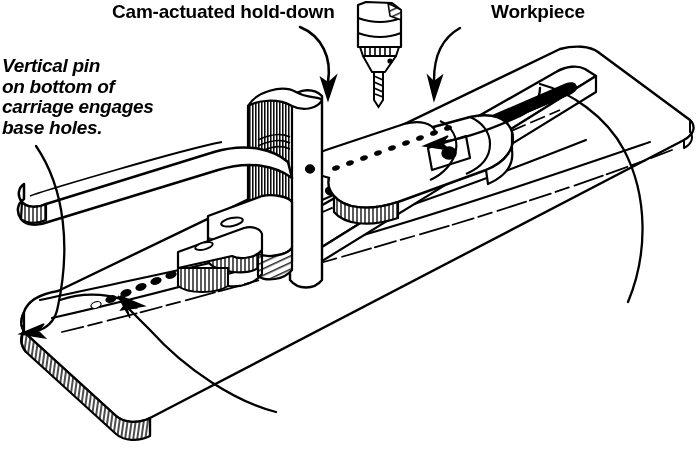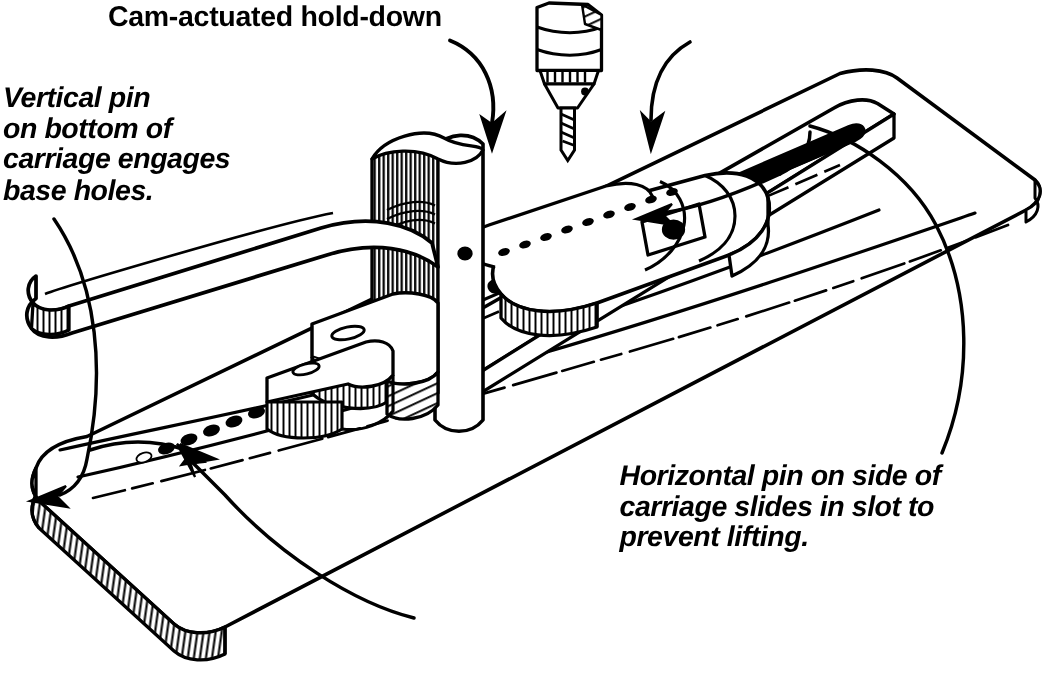--- a/index.html
+++ b/index.html
@@ -28,20 +28,21 @@
     color: #000000;
     white-space: pre;
     line-height: 1.08;
     font-family: "Liberation Sans", sans-serif;
   }
   .lbl-title {
     font-weight: bold;
     font-style: normal;
     font-size: 19px;
     letter-spacing: -0.2px;
+    margin-left: 40px;
   }
   .lbl-note {
     font-weight: bold;
     font-style: italic;
     font-size: 19px;
     letter-spacing: -0.3px;
   }
   #lbl-cam      { left: 72px;  top: 2px; }
   #lbl-work     { left: 451px; top: 2px; }
   #lbl-vertical { left: 2px;   top: 56px; }
@@ -259,24 +260,22 @@
       <path d="M628,302 C648,254 648,196 624,150 C606,116 570,92 540,84"></path>
       <path d="M442,142 C468,138 494,128 520,116"></path>
       <path d="M424,146 L448,136 L442,143 L449,150 Z" fill="#000" stroke-width="1.5"></path>
       <path d="M520,116 C532,110 540,100 540,88"></path>
     </g>
 
   </svg>
 
   <div class="lbl lbl-title" id="lbl-cam">Cam-actuated hold-down</div>
 
+  <div class="lbl lbl-title" id="lbl-work">Workpiece</div>
 
   <div class="lbl lbl-note" id="lbl-vertical">Vertical pin
 on bottom of
 carriage engages
 base holes.</div>
 
-  <div class="lbl lbl-note" id="lbl-horiz">Horizontal pin on side of
-carriage slides in slot to
-prevent lifting.</div>
 
 
 </div>
 
 </body></html>

